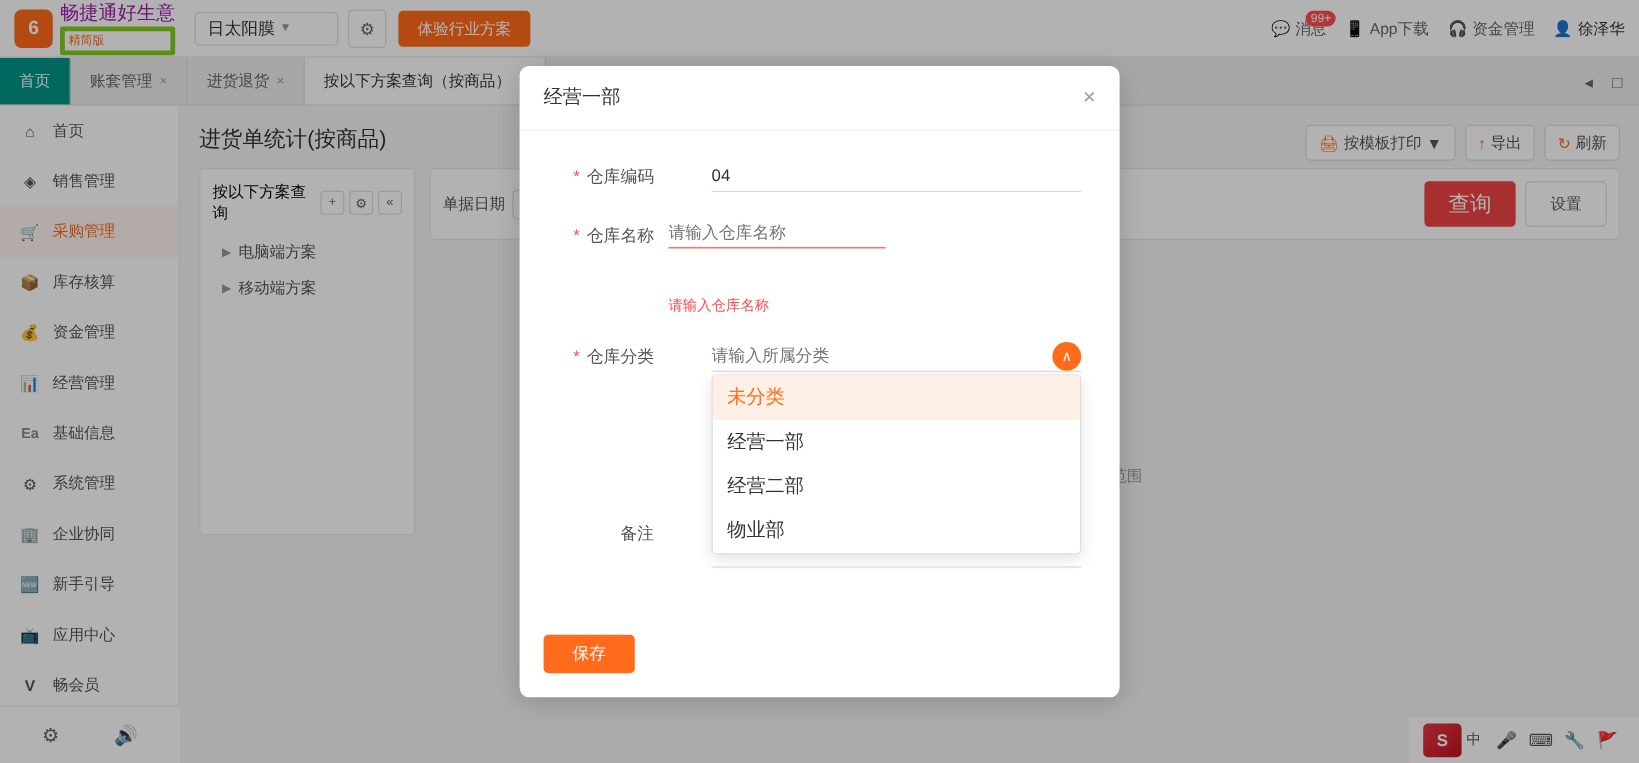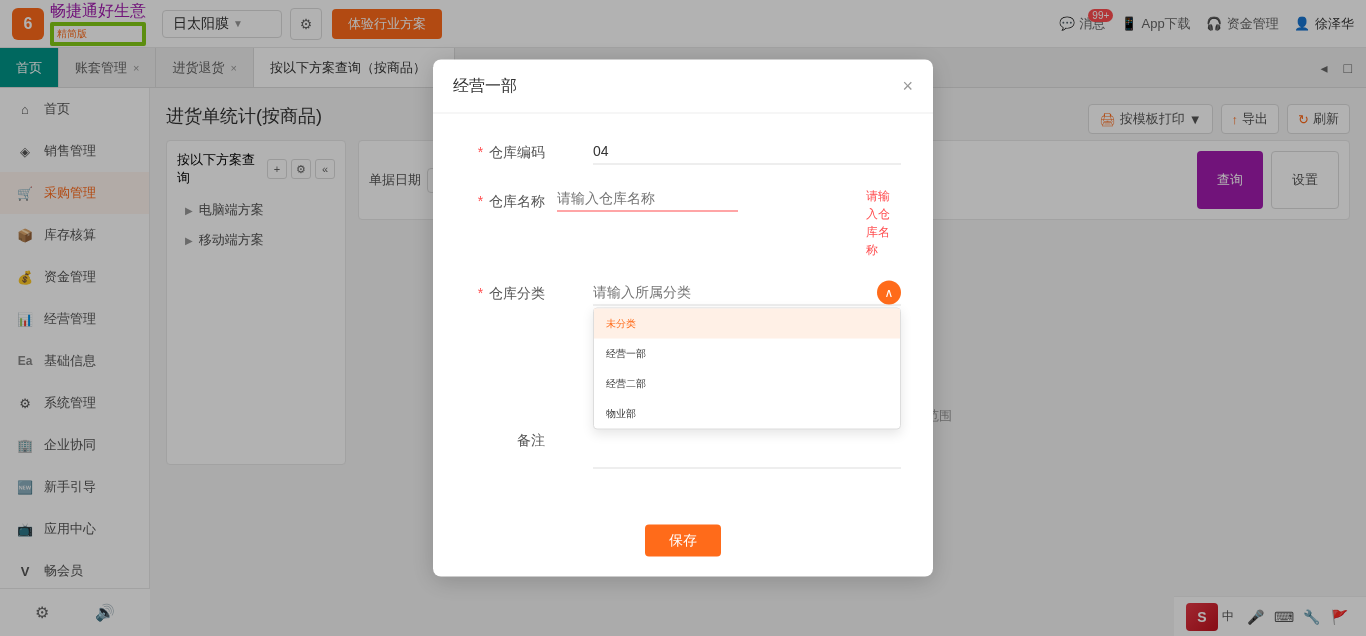--- a/index.html
+++ b/index.html
@@ -116,22 +116,22 @@
       position: absolute; top: 16px; right: 16px;
       display: flex; align-items: center; gap: 8px;
     }
     .toolbar-btn {
       display: flex; align-items: center; gap: 4px;
       border: 1px solid #ddd; background: #fff; padding: 5px 10px;
       border-radius: 4px; cursor: pointer; font-size: 13px; color: #555;
     }
     .toolbar-btn .icon { color: #ff6b1a; }
     .query-btn {
-      background: #a21caf; color: white; border: none;
-      padding: 20px 20px; border-radius: 4px; cursor: pointer; font-size: 13px;
+      background: #ef4444; color: white; border: none;
+      padding: 7px 20px; border-radius: 4px; cursor: pointer; font-size: 18px;
     }
     .settings-btn {
       background: #fff; border: 1px solid #ddd; color: #555;
       padding: 6px 20px; border-radius: 4px; cursor: pointer; font-size: 13px;
     }
 
     
     .scheme-panel {
       width: 180px; background: #fff; border-radius: 4px;
       padding: 10px; border: 1px solid #e8e8e8;
@@ -224,33 +224,33 @@
       top: calc(100% + 2px);
       left: 0;
       width: 100%;
       background: #fff;
       border: 1px solid #ddd;
       border-radius: 4px;
       z-index: 300;
       box-shadow: 0 4px 12px rgba(0,0,0,0.1);
     }
     .dropdown-option {
-      padding: 8px 12px; font-size: 10px; color: #333; cursor: pointer;
+      padding: 8px 12px; font-size: 16px; color: #333; cursor: pointer;
     }
     .dropdown-option.selected { background: #fff0e6; color: #ff6b1a; }
 
     
     .form-textarea {
       flex: 1; border: none; border-bottom: 1px solid #ddd;
       padding: 5px 0; font-size: 14px; outline: none;
       background: transparent; resize: none; min-height: 30px;
     }
 
     .dialog-footer {
-      display: flex; justify-content: center; gap: 10px;
+      display: flex; justify-content: flex-start; gap: 10px;
       padding: 12px 20px 20px;
     }
     .btn-save {
       background: #ff6b1a; color: white; border: none;
       padding: 7px 24px; border-radius: 4px; cursor: pointer; font-size: 14px;
     }
 
     
     .bottom-bar {
       position: fixed; bottom: 0; left: 0; width: 150px;
@@ -493,21 +493,21 @@
   <div class="dialog-body">
 
     <div class="form-row">
       <span class="form-label">
         <span class="required">*</span>
         <span>仓库编码</span>
       </span>
       <input class="form-control" value="04" style="border-bottom: 1px solid rgb(221, 221, 221);">
     </div>
 
-    <div class="form-row" style="flex-direction:row; align-items:flex-start;">
+    <div class="form-row" style="flex-direction:column; align-items:flex-start;">
       <div style="display:flex;align-items:center;width:100%;">
         <span class="form-label">
           <span class="required">*</span>
           <span>仓库名称</span>
         </span>
         <div class="form-control-wrap">
           <input class="form-control error-border" placeholder="请输入仓库名称" style="">
         </div>
       </div>
       <div style="margin-left:92px; margin-top:2px;">

